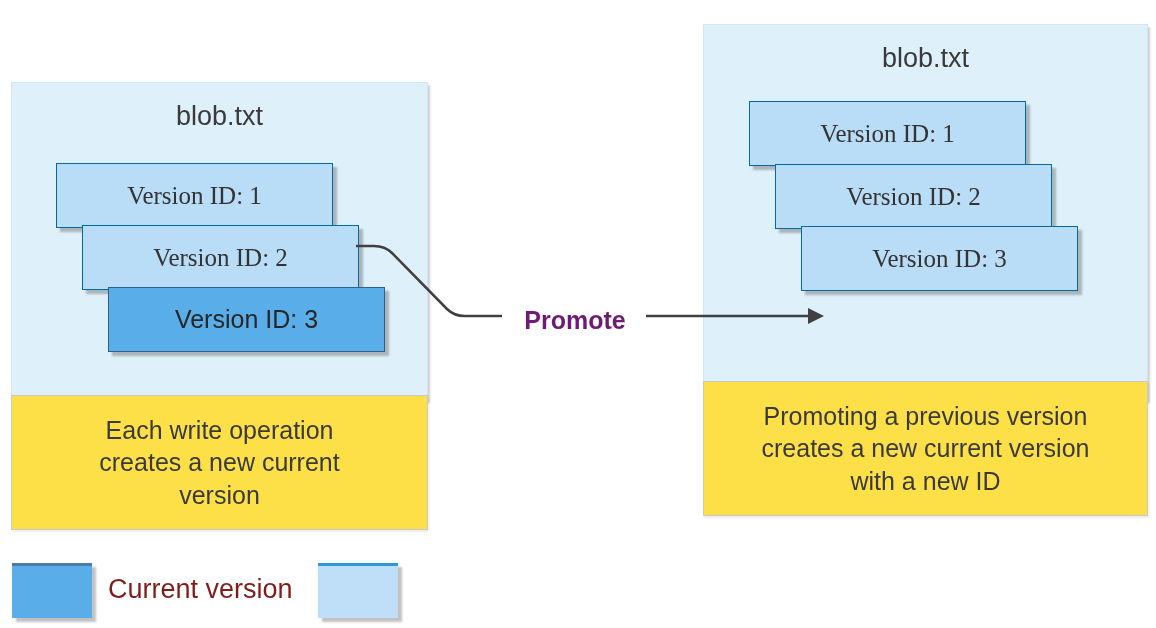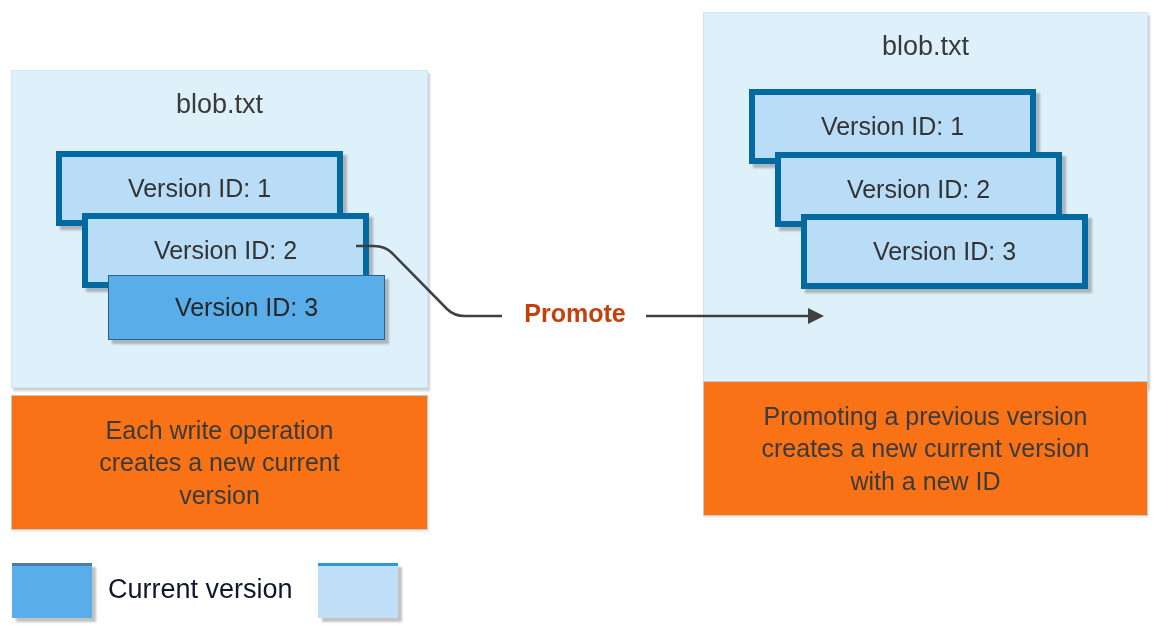--- a/index.html
+++ b/index.html
@@ -1,55 +1,55 @@
 <!DOCTYPE html>
 <html><head>
 <meta charset="utf-8">
 <style>
   html,body{margin:0;padding:0;background:#ffffff;}
   body{font-family:"Liberation Sans", sans-serif;color:#3a3a3a;}
   .stage{position:relative;width:1156px;height:628px;background:#ffffff;overflow:hidden;}
 
   
   .panel{position:absolute;background:#def0fa;border:1px solid #cfe6f3;
-         box-shadow:2px 3px 2px rgba(120,120,120,.35);}
+         box-shadow:2px 3px 2px rgba(120,120,120,.35);margin-top:12px;}
   .panel-left{left:11px;top:70px;width:415px;height:316px;}
   .panel-right{left:703px;top:12px;width:443px;height:374px;}
   .panel-title{position:absolute;left:0;right:0;top:17px;text-align:center;
                font-size:27px;line-height:32px;}
 
   
   .vcard{position:absolute;width:275px;height:63px;display:flex;align-items:center;
          justify-content:center;font-size:25px;
          box-shadow:4px 4px 2px rgba(120,120,120,.5);}
-  .vcard.previous{background:#b9dcf7;border:6px solid #0369a1;color:#333333;}
+  .vcard.previous{background:#b9dcf7;border:1px solid #0369a1;color:#333333;font-family:Liberation Serif, serif;}
   .vcard.current{background:#59ade9;border:1px solid #2e5f90;color:#262626;}
   .l1{left:44px;top:80px}.l2{left:70px;top:142px}.l3{left:96px;top:204px}
   .r1{left:45px;top:76px}.r2{left:71px;top:139px}.r3{left:97px;top:201px}.r4{left:123px;top:263px}
 
   
-  .caption{position:absolute;background:#f97316;border:1px solid #c9c9c9;
+  .caption{position:absolute;background:#fde047;border:1px solid #c9c9c9;
            display:flex;align-items:center;justify-content:center;text-align:center;
            font-size:25px;line-height:1.30;white-space:pre-line;
            box-shadow:1px 2px 2px rgba(0,0,0,.08);}
   .caption-left{left:11px;top:395px;width:415px;height:133px;}
   .caption-right{left:703px;top:381px;width:443px;height:133px;}
 
   
-  .promote{position:absolute;left:505px;top:296px;width:140px;height:34px;
-           line-height:34px;text-align:center;font-weight:bold;font-size:25px;color:#c2410c;}
+  .promote{position:absolute;left:505px;top:303px;width:140px;height:34px;
+           line-height:34px;text-align:center;font-weight:bold;font-size:25px;color:#701a75;}
   svg.overlay{position:absolute;left:0;top:0;width:1156px;height:628px;pointer-events:none;}
 
   
   .lg-swatch{position:absolute;top:563px;width:80px;height:52px;
              box-shadow:4px 4px 2px rgba(120,120,120,.45);}
   .lg-swatch.current{left:12px;background:#59ade9;border-top:3px solid #4e7ba6;}
   .lg-swatch.previous{left:318px;background:#bfdef7;border-top:3px solid #2d9ad8;}
   .lg-label{position:absolute;top:563px;height:52px;display:flex;align-items:center;
-            font-size:27px;color:#0f172a;}
+            font-size:27px;color:#7f1d1d;}
   .lg-label.current{left:108px;}
   .lg-label.previous{left:415px;}
 </style>
 </head>
 <body>
 
 <div class="stage">
 
   <div class="panel panel-left">
     <div class="panel-title">blob.txt</div>

